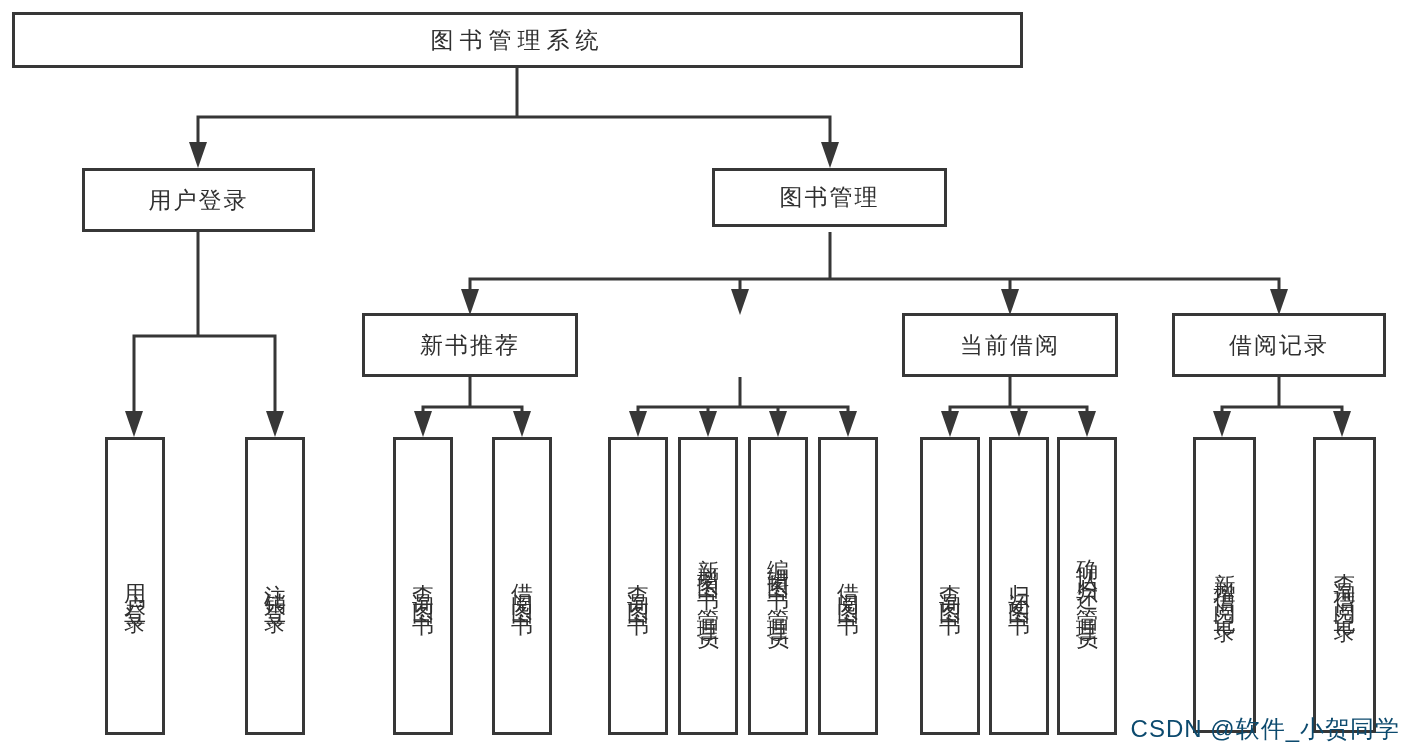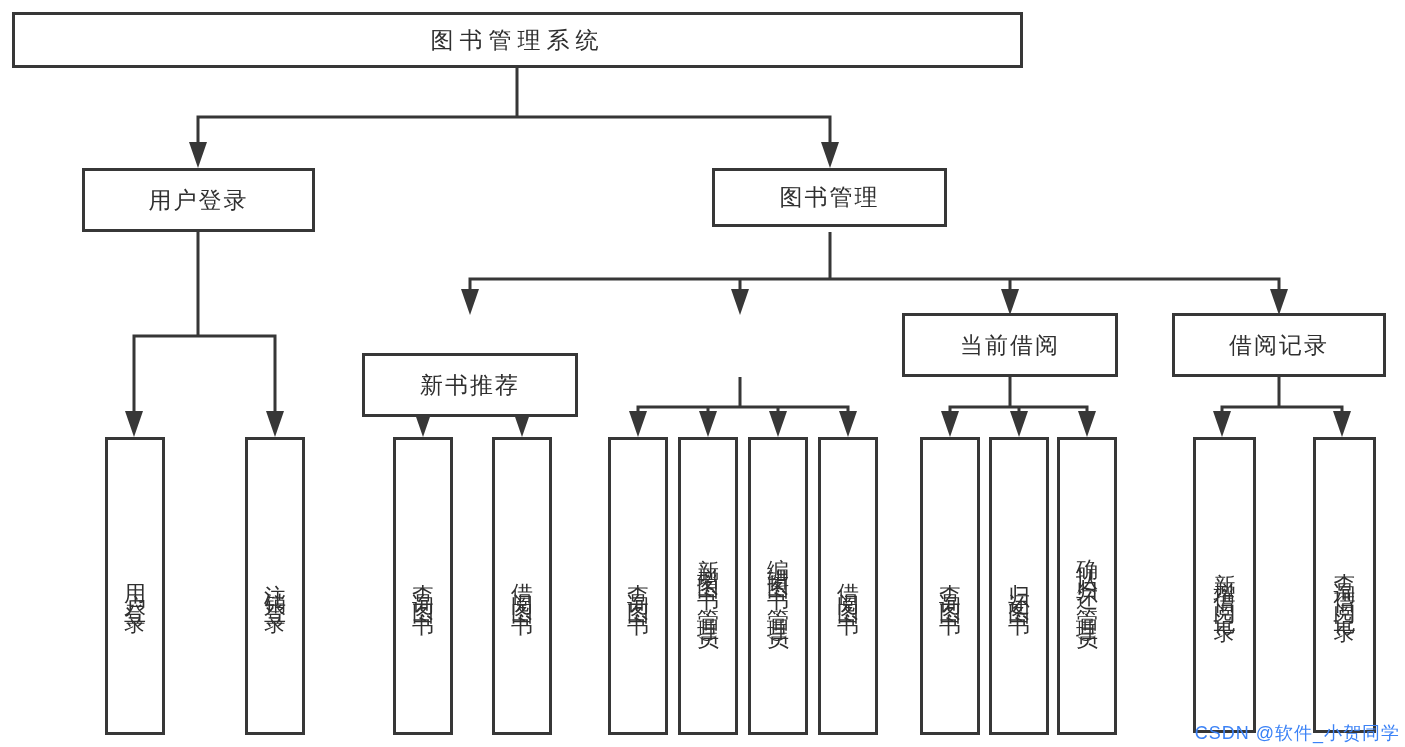--- a/index.html
+++ b/index.html
@@ -16,21 +16,21 @@
     z-index:2;
   }
   .hlabel{font-size:23px;letter-spacing:2px;white-space:nowrap;}
   .root-box .hlabel{letter-spacing:6px;}
   .leaf .vlabel{
     writing-mode:vertical-rl;text-orientation:mixed;
     font-size:22px;letter-spacing:10px;line-height:1;
   }
   .watermark{
     position:absolute;right:5px;bottom:2px;z-index:3;
-    font-size:18px;color:#3b82f6;letter-spacing:1px;white-space:nowrap;
+    font-size:24px;color:#0c4a6e;letter-spacing:1px;white-space:nowrap;
   }
 </style>
 </head>
 <body>
 
 <div class="stage">
 
   <svg class="connectors" width="1405" height="747" viewBox="0 0 1405 747" aria-hidden="true">
     <g stroke="#373737" stroke-width="3" fill="none">
 
@@ -75,21 +75,21 @@
     <span class="hlabel">图书管理系统</span>
   </div>
 
   <div class="node" style="left:82px;top:168px;width:233px;height:64px;">
     <span class="hlabel">用户登录</span>
   </div>
   <div class="node" style="left:712px;top:168px;width:235px;height:59px;">
     <span class="hlabel">图书管理</span>
   </div>
 
-  <div class="node" style="left:362px;top:313px;width:216px;height:64px;margin-top:40px;">
+  <div class="node" style="left:362px;top:313px;width:216px;height:64px;">
     <span class="hlabel">新书推荐</span>
   </div>
   <div class="node" style="left:1172px;top:313px;width:214px;height:64px;">
     <span class="hlabel">借阅记录</span>
   </div>
   <div class="node" style="left:902px;top:313px;width:216px;height:64px;">
     <span class="hlabel">当前借阅</span>
   </div>
 
   <div class="node leaf" style="left:105px;top:437px;width:60px;height:298px;">

